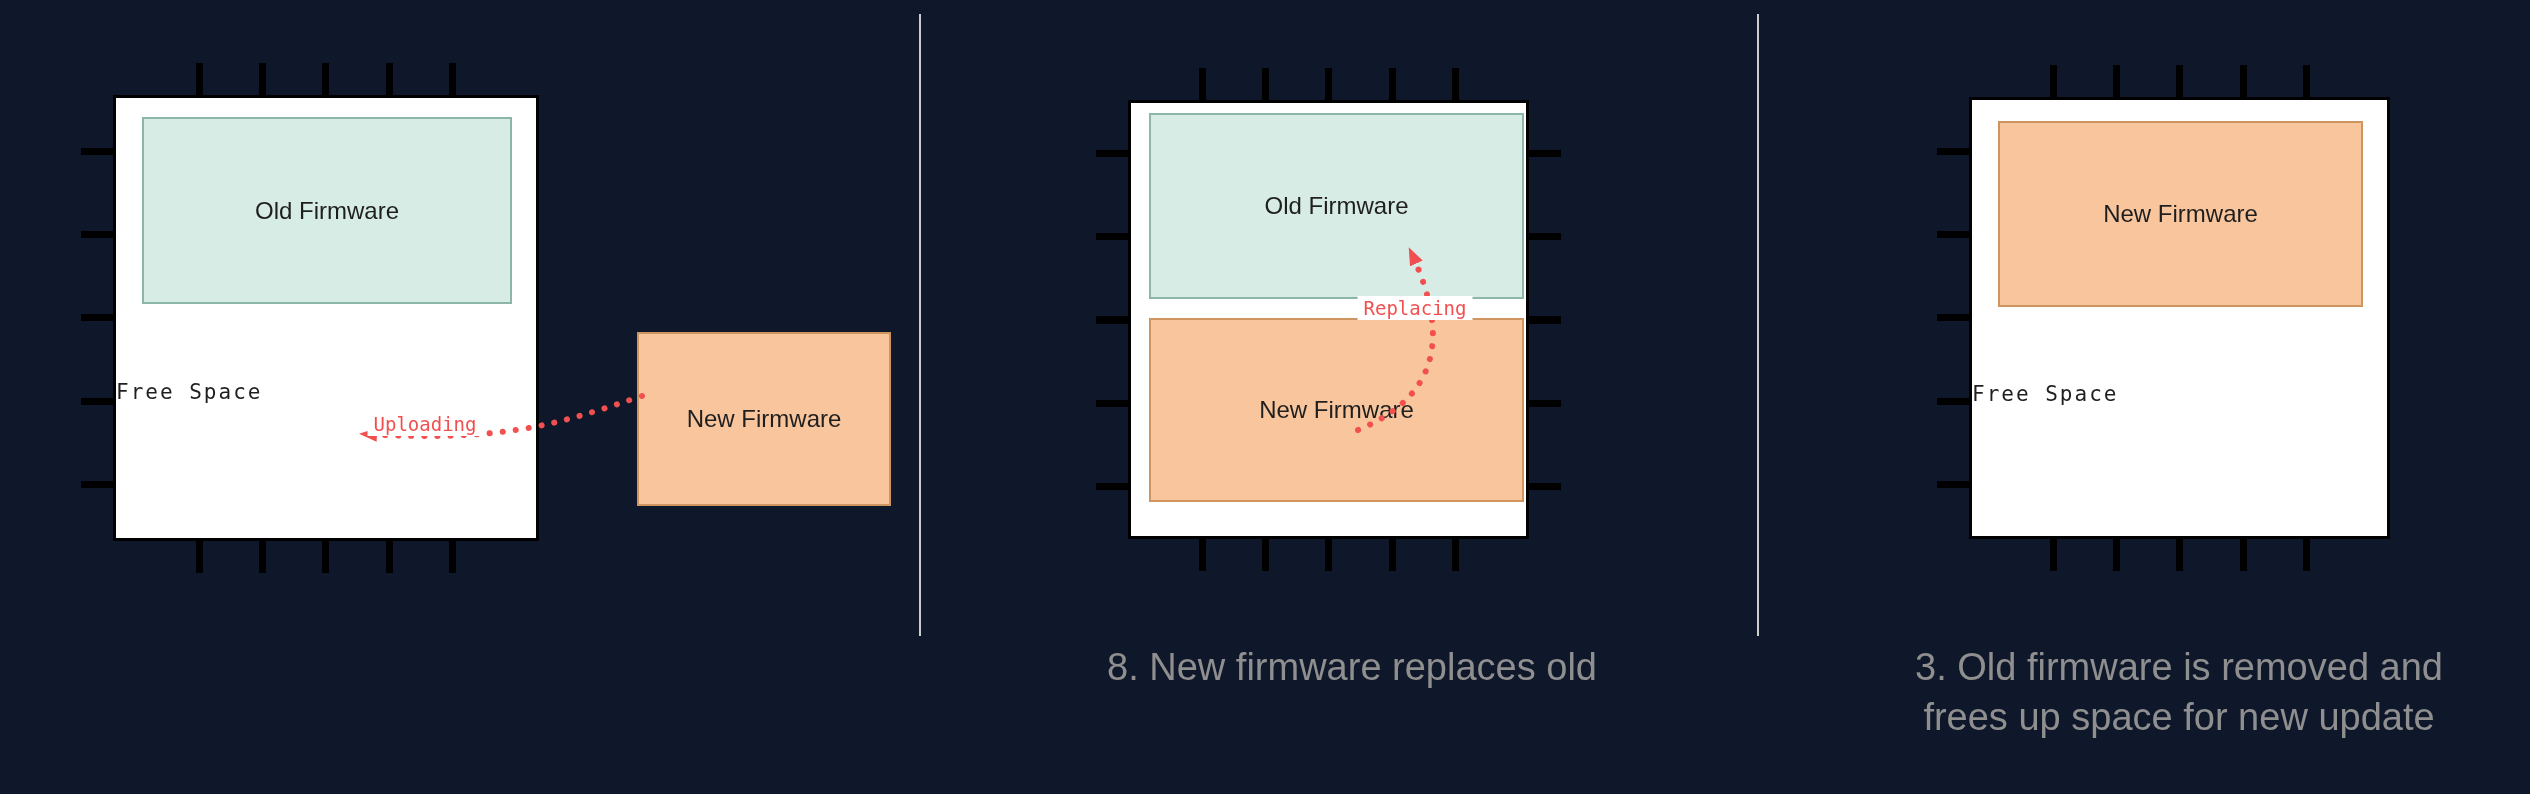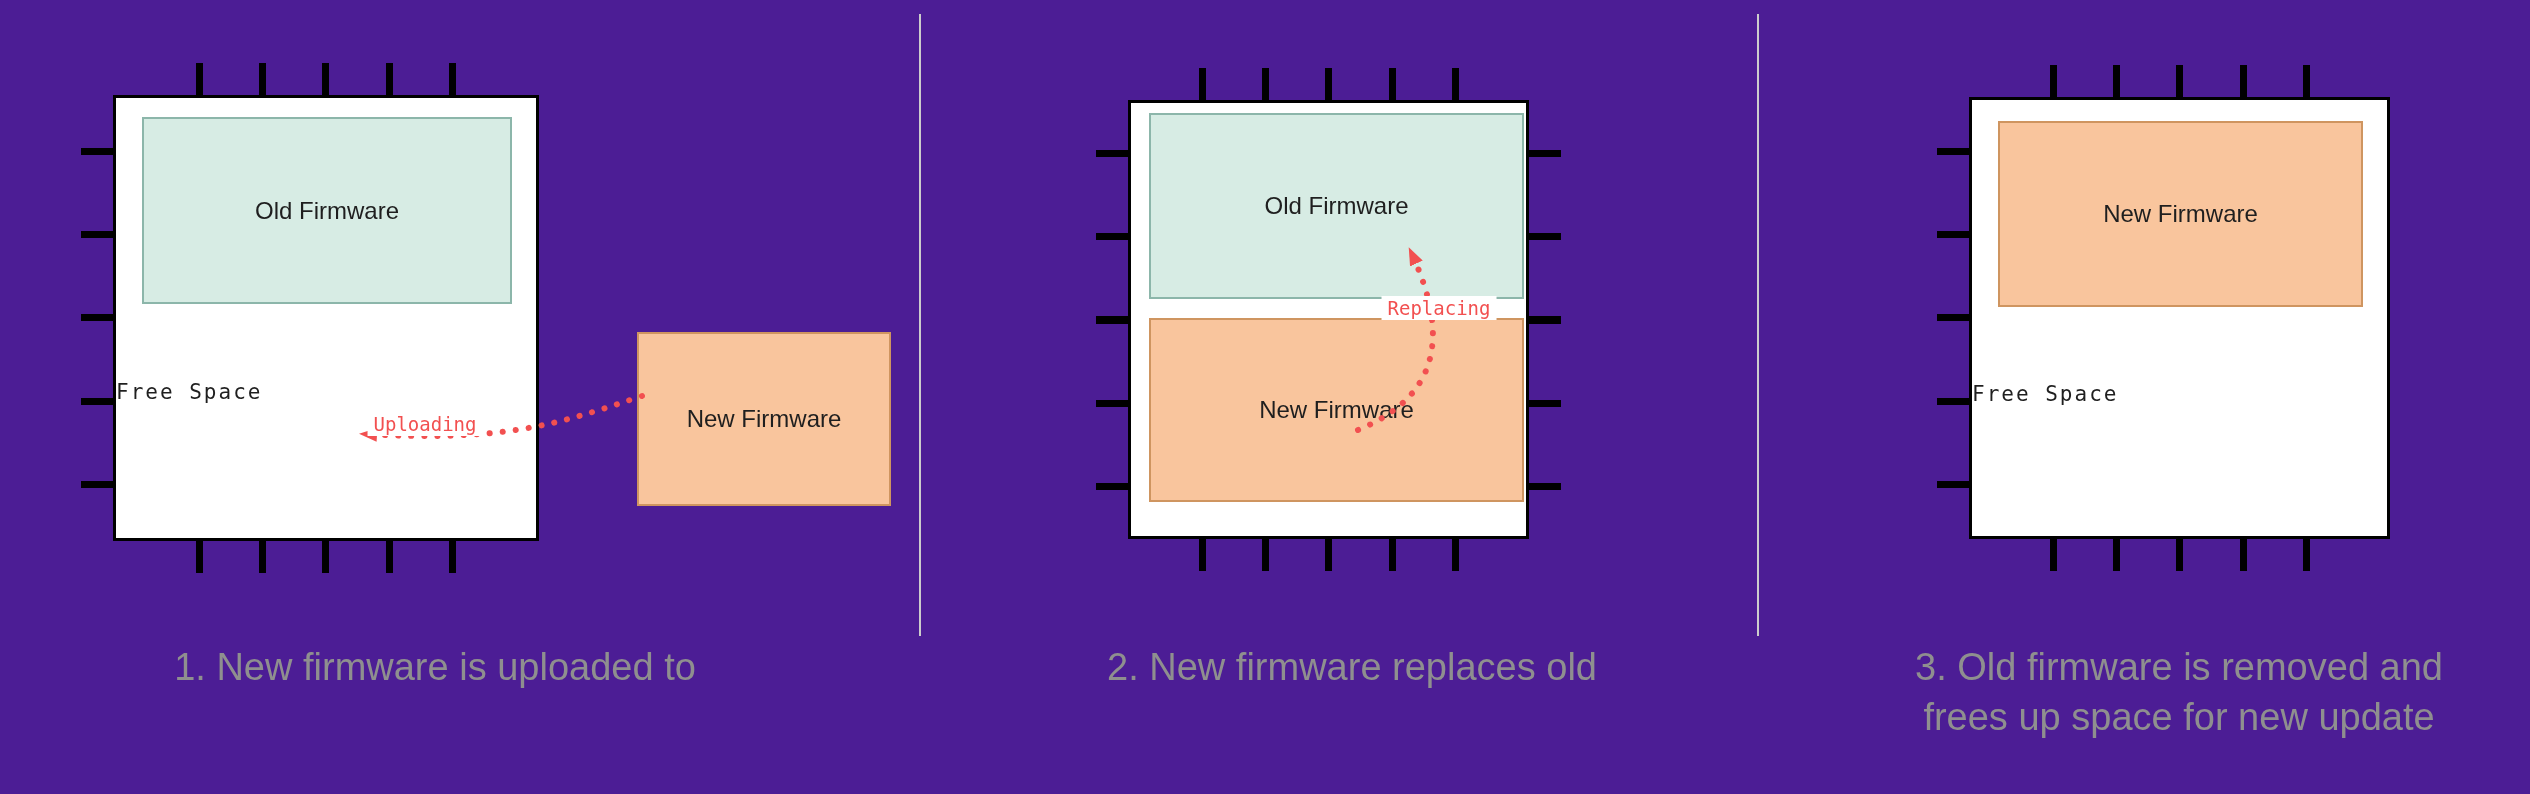--- a/index.html
+++ b/index.html
@@ -1,17 +1,17 @@
 <!DOCTYPE html>
 <html style="--teal-fill: #d7ece4; --teal-border: #8cb6aa; --orange-fill: #f9c59d; --orange-border: #cf9560; --chip-border: #000000; --pin: #000000; --block-text: #1f1f1f; --caption-text: #8f8f8f; --accent-red: #f25050; --divider: #cccccc;"><head>
 <meta charset="utf-8">
 <style>
   html,body{margin:0;padding:0;background:#ffffff;}
   .canvas{
-    position:relative;width:2530px;height:794px;background:#4c1d95;overflow:hidden;
+    position:relative;width:2530px;height:794px;background:#0f172a;overflow:hidden;
     font-family:"Liberation Sans",sans-serif;
   }
   section{display:contents;}
   .divider{position:absolute;top:14px;width:2px;height:622px;background:var(--divider,#cccccc);}
   .chip{position:absolute;background:#ffffff;border:3px solid var(--chip-border,#000000);}
   .pins{position:absolute;pointer-events:none;}
   .pins-top,.pins-bottom{
     left:calc(50% - 130px);width:260px;height:32px;
     background:repeating-linear-gradient(90deg,var(--pin,#000) 0 7px,transparent 7px 63.25px);
   }
@@ -78,41 +78,40 @@
       <div class="block teal" style="left:26px;top:19px;width:366px;height:183px;">
         <span>Old Firmware</span>
       </div>
       <div class="free-space">Free Space</div>
     </div>
     <div class="block orange" style="left:637px;top:332px;width:250px;height:170px;">
       <span>New Firmware</span>
     </div>
     <div class="arrow-label" style="left:425px;top:424px;">Uploading</div>
     <div class="caption" style="left:0px;top:642px;width:870px;">
-      <div>1. New firmware is uploaded to</div>
     </div>
   </section>
 
   
   <section>
     <div class="chip" style="left:1128px;top:100px;width:395px;height:433px;">
       <div class="pins pins-top"></div>
       <div class="pins pins-bottom"></div>
       <div class="pins pins-left"></div>
       <div class="pins pins-right"></div>
       <div class="block teal" style="left:18px;top:10px;width:371px;height:182px;">
         <span>Old Firmware</span>
       </div>
       <div class="block orange" style="left:18px;top:215px;width:371px;height:180px;">
         <span>New Firmware</span>
       </div>
     </div>
-    <div class="arrow-label" style="left:1415px;top:308px;margin-left:24px;">Replacing</div>
+    <div class="arrow-label" style="left:1415px;top:308px;">Replacing</div>
     <div class="caption" style="left:917px;top:642px;width:870px;">
-      <div>2. New firmware replaces old</div>
+      <div>8. New firmware replaces old</div>
     </div>
   </section>
 
   
   <section>
     <div class="chip" style="left:1969px;top:97px;width:415px;height:436px;">
       <div class="pins pins-top"></div>
       <div class="pins pins-bottom"></div>
       <div class="pins pins-left"></div>
       <div class="block orange" style="left:26px;top:21px;width:361px;height:182px;">

